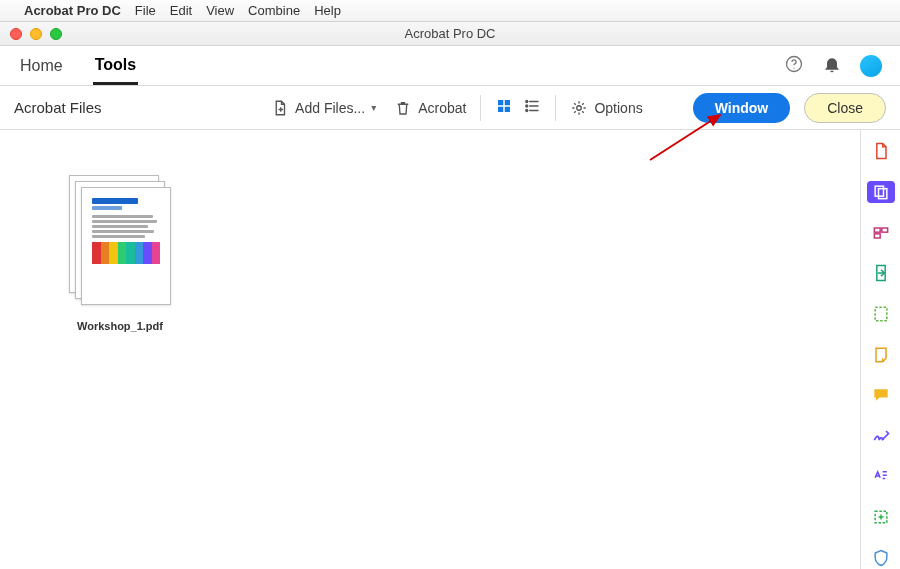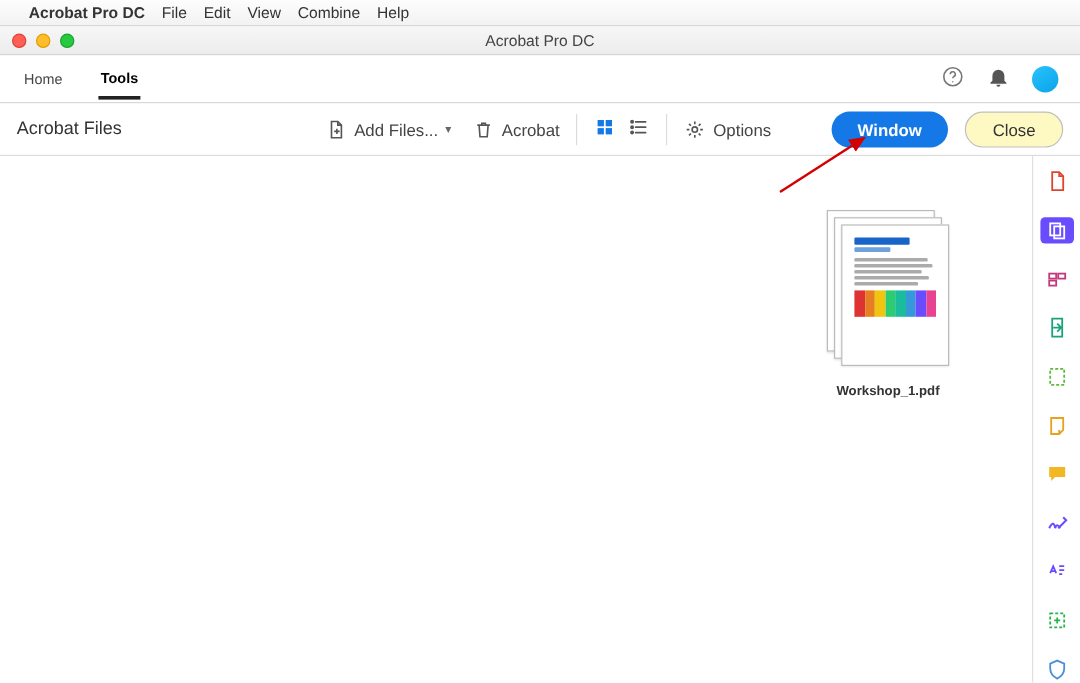--- a/index.html
+++ b/index.html
@@ -15,42 +15,42 @@
   .titlebar { height: 24px; background: linear-gradient(#f7f7f7,#ececec); border-bottom: 1px solid #d5d5d5; display: flex; align-items: center; position: relative; }
   .traffic { display: flex; gap: 8px; margin-left: 10px; }
   .tl { width: 12px; height: 12px; border-radius: 50%; }
   .tl.red { background:#ff5f57; border:1px solid #e33e32; }
   .tl.yellow { background:#ffbd2e; border:1px solid #e09e00; }
   .tl.green { background:#28c940; border:1px solid #17a52e; }
   .titlebar .title { position:absolute; left:0; right:0; text-align:center; font-size:13px; color:#444; pointer-events:none; }
 
   
   .tabs { height: 40px; border-bottom: 1px solid #d8d8d8; display:flex; align-items:center; padding: 0 18px; gap: 28px; position: relative; }
-  .tabs .tab { font-size: 12px; color:#444; padding: 8px 2px; cursor: pointer; }
+  .tabs .tab { font-size: 16px; color:#444; padding: 8px 2px; cursor: pointer; }
   .tabs .tab.active { color:#000; font-weight:700; border-bottom: 3px solid #222; margin-bottom:-1px; }
   .tabs .right { margin-left:auto; display:flex; align-items:center; gap:18px; }
   .avatar { width:22px; height:22px; border-radius:50%; background: linear-gradient(150deg,#29c2ff,#0aa5e8); }
 
   
   .toolbar { height: 44px; border-bottom: 1px solid #dcdcdc; display:flex; align-items:center; padding: 0 14px; background:#fff; }
   .tb-title { font-size:15px; color:#333; }
   .spacer { flex:1; }
   .tb-group { display:flex; align-items:center; gap: 18px; }
   .tb-item { display:flex; align-items:center; gap:6px; color:#444; font-size:14px; cursor:pointer; }
   .tb-item svg { width:18px; height:18px; }
   .divider { width:1px; height:26px; background:#dcdcdc; margin: 0 14px; }
   .view-toggle { display:flex; gap:10px; }
   .view-toggle svg { width:18px; height:18px; cursor:pointer; }
   .btn { height:30px; padding: 0 22px; border-radius: 16px; font-size:14px; display:flex; align-items:center; justify-content:center; cursor:pointer; }
   .btn.primary { background:#1478e6; color:#fff; font-weight:600; }
   .btn.secondary { background:#fef9c3; color:#333; border:1px solid #bfbfbf; }
 
   
   .main { position:absolute; top:130px; left:0; right:40px; bottom:0; background:#fff; overflow:hidden; }
-  .files { display:flex; gap:70px; padding: 40px 50px; align-items:flex-end;flex-direction:column; }
+  .files { display:flex; gap:70px; padding: 40px 50px; align-items:flex-end; }
   .file { display:flex; flex-direction:column; align-items:center; width:140px; }
   .thumb-wrap { position:relative; width:120px; height:140px; display:flex; align-items:center; justify-content:center; }
   .file.selected .sel-border { position:absolute; inset:-10px; border:2px solid #1a8be0; background:rgba(100,180,245,.08); }
   .page { position:absolute; width:90px; height:118px; background:#fff; border:1px solid #bbb; box-shadow:0 1px 2px rgba(0,0,0,.12); }
   .stack .p1 { transform: translate(-6px,-6px); }
   .stack .p2 { transform: translate(0,0); }
   .stack .p3 { transform: translate(6px,6px); }
   .thumb-content { position:absolute; inset:6px; overflow:hidden; }
   .fake-title { height:6px; background:#1864c9; width:60%; margin:4px 4px 2px; border-radius:1px;}
   .fake-sub { height:4px; background:#6ea0dd; width:40%; margin:0 4px 5px; border-radius:1px;}

